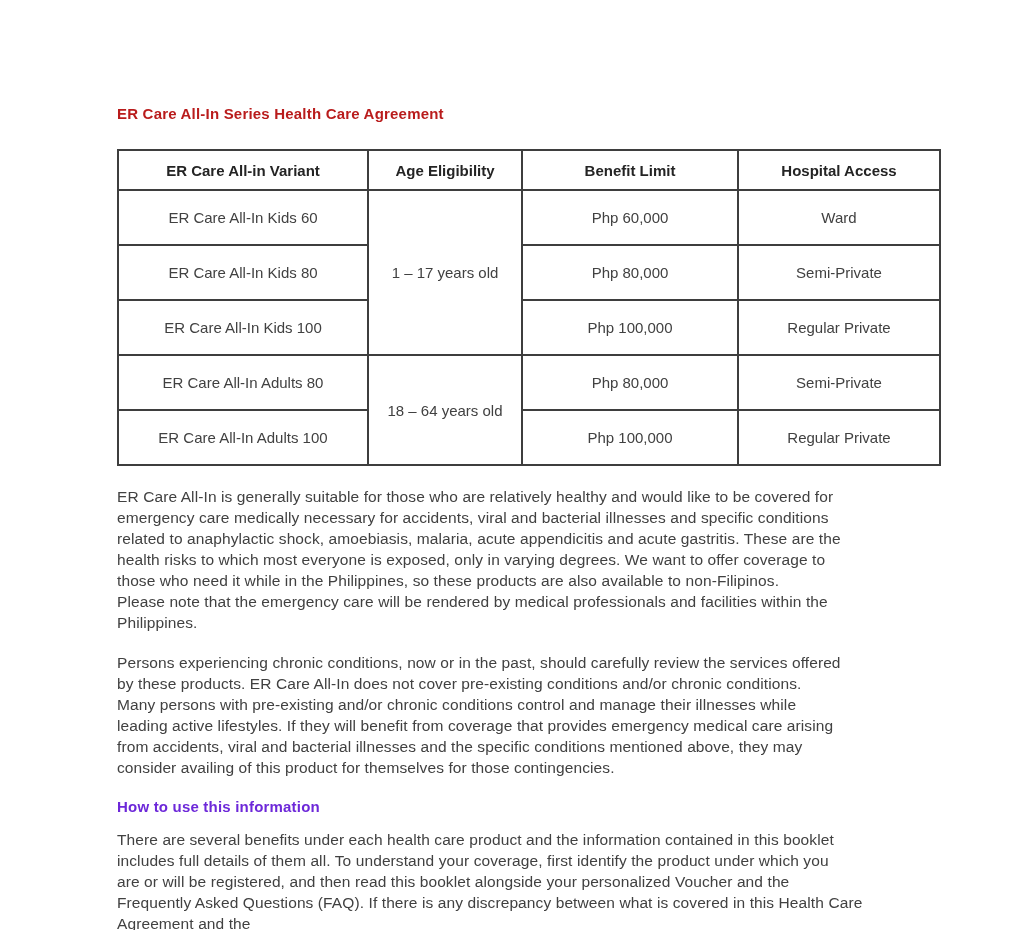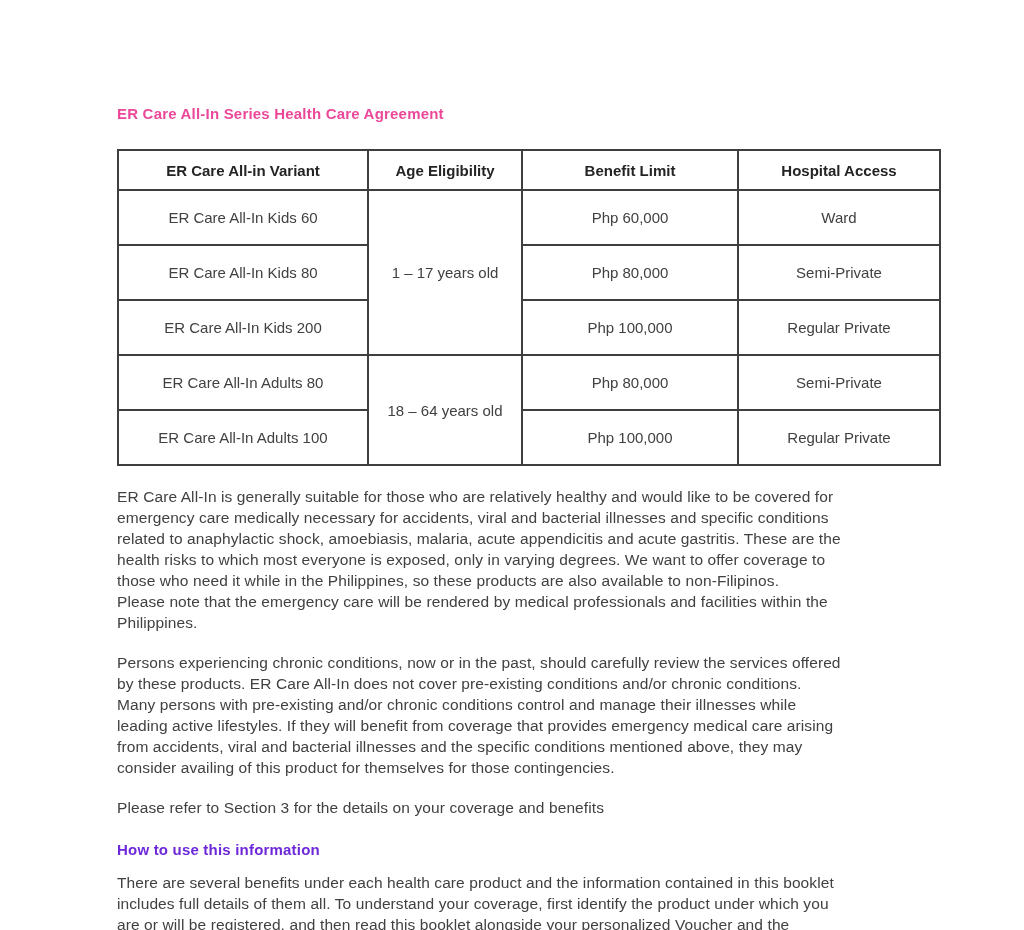--- a/index.html
+++ b/index.html
@@ -18,21 +18,21 @@
   .content {
     position: absolute;
     left: 117px;
     top: 104px;
     width: 824px;
   }
   h1.doc-title {
     font-size: 15px;
     line-height: 19px;
     font-weight: 700;
-    color: #ec4899;
+    color: #b91c1c;
     letter-spacing: 0.2px;
     margin: 0 0 26px 0;
   }
   p.body {
     font-size: 15.5px;
     line-height: 21px;
     color: #414141;
     letter-spacing: 0.1px;
     margin: 0;
     white-space: pre-line;
@@ -108,21 +108,21 @@
           <td rowspan="3">1 – 17 years old</td>
           <td>Php 60,000</td>
           <td>Ward</td>
         </tr>
         <tr>
           <td>ER Care All-In Kids 80</td>
           <td>Php 80,000</td>
           <td>Semi-Private</td>
         </tr>
         <tr>
-          <td>ER Care All-In Kids 200</td>
+          <td>ER Care All-In Kids 100</td>
           <td>Php 100,000</td>
           <td>Regular Private</td>
         </tr>
         <tr>
           <td>ER Care All-In Adults 80</td>
           <td rowspan="2">18 – 64 years old</td>
           <td>Php 80,000</td>
           <td>Semi-Private</td>
         </tr>
         <tr>
@@ -141,21 +141,20 @@
 Please note that the emergency care will be rendered by medical professionals and facilities within the
 Philippines.</p>
 
     <p class="body p-chronic">Persons experiencing chronic conditions, now or in the past, should carefully review the services offered
 by these products. ER Care All-In does not cover pre-existing conditions and/or chronic conditions.
 Many persons with pre-existing and/or chronic conditions control and manage their illnesses while
 leading active lifestyles. If they will benefit from coverage that provides emergency medical care arising
 from accidents, viral and bacterial illnesses and the specific conditions mentioned above, they may
 consider availing of this product for themselves for those contingencies.</p>
 
-    <p class="body note">Please refer to Section 3 for the details on your coverage and benefits</p>
 
     <h2 class="sub-heading">How to use this information</h2>
 
     <p class="body p-howto">There are several benefits under each health care product and the information contained in this booklet
 includes full details of them all. To understand your coverage, first identify the product under which you
 are or will be registered, and then read this booklet alongside your personalized Voucher and the
 Frequently Asked Questions (FAQ). If there is any discrepancy between what is covered in this Health Care Agreement and the</p>
 
   </div>
 </div>

